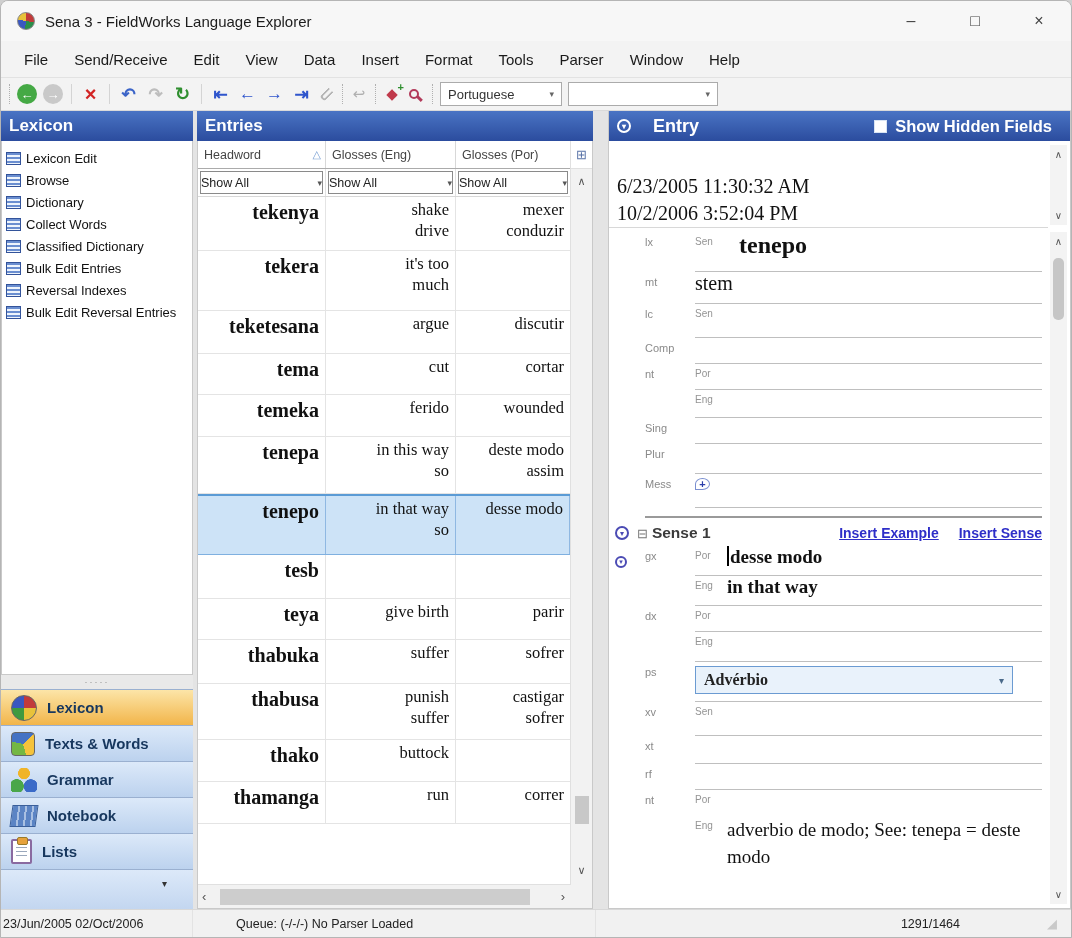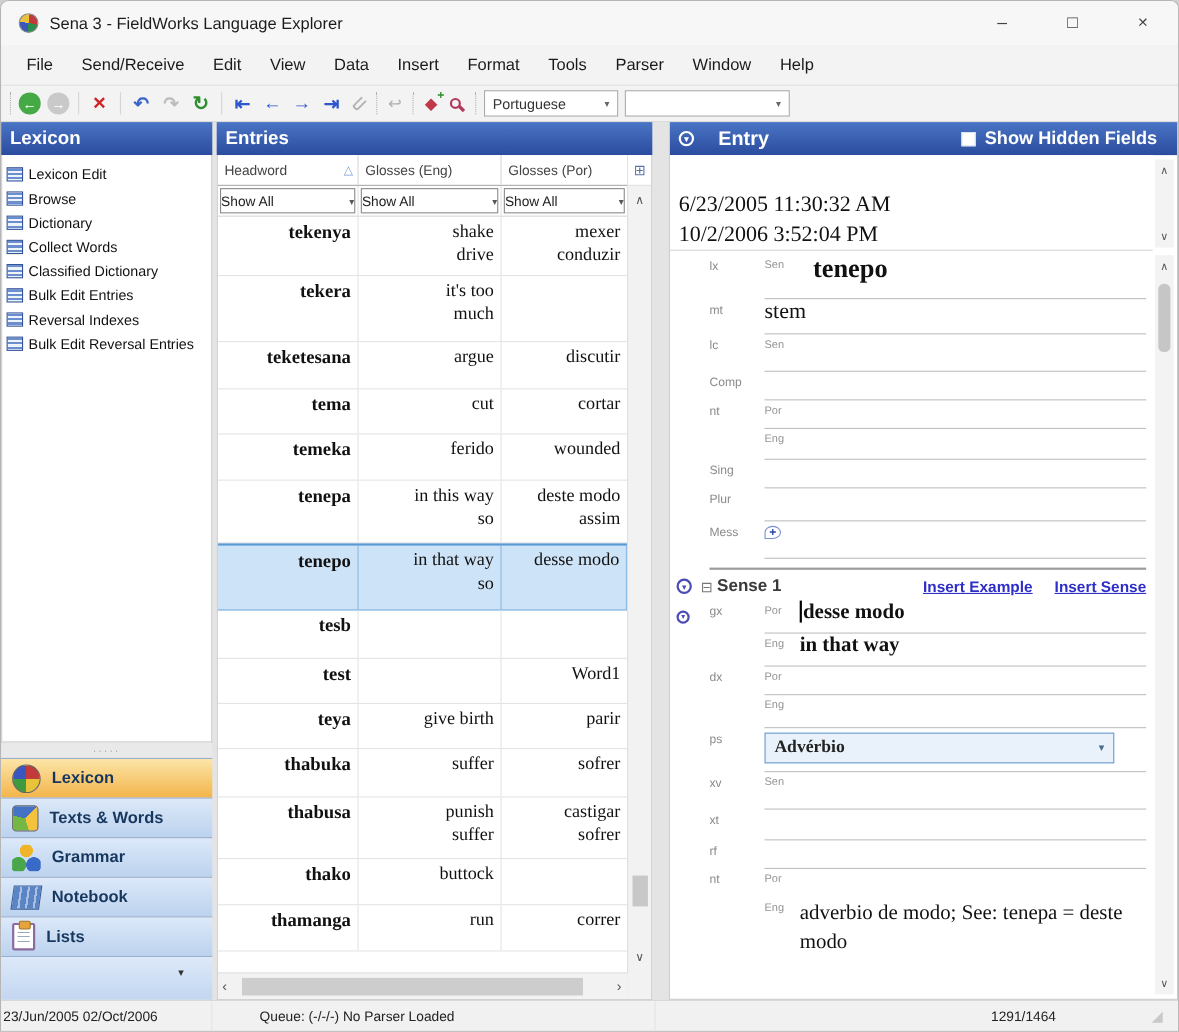--- a/index.html
+++ b/index.html
@@ -69,21 +69,21 @@
   .ch.w1{ width:128px;} .ch.w2{ width:130px;} .ch.w3{ width:114px; border-right:none;}
   .sort-tri{ color:#7aa0d4; font-size:11px;}
   .filterrow{ display:flex; height:28px; width:372px; border-bottom:1px solid #d8d8d8;}
   .fcell{ padding:2px; border-right:1px solid #e2e2e2;}
   .fcell.w1{ width:128px;} .fcell.w2{ width:130px;} .fcell.w3{ width:114px; border-right:none;}
   .fcombo{ height:23px; border:1px solid #8a8a8a; background:#fff; display:flex; align-items:center; justify-content:space-between; padding:0 0; font-size:12.5px; color:#222;}
   .fcombo .arr{ font-size:9px; color:#555;}
   .rows{ width:372px; position:relative;}
   .trow{ display:flex; border-bottom:1px solid #e4e4e4;}
   .tc{ padding:3px 6px; border-right:1px solid #e4e4e4; overflow:hidden; font-family:"Liberation Serif",serif; font-size:16.5px; color:#111; line-height:1.25;}
-  .tc.h{ width:128px; font-weight:bold; font-size:17px;}
+  .tc.h{ width:128px; font-weight:bold; font-size:20px;}
   .tc.e{ width:130px;} .tc.p{ width:114px; border-right:none; white-space:nowrap;}
   .trow.sel{ background:#cde3f7; border-top:2px solid #5b9bd5; border-bottom:1px solid #7fb0e0;}
   .trow.sel .tc{ border-right:1px solid #8fb8e2;}
   
   .vscroll{ position:absolute; top:0; right:0; bottom:0; width:22px; background:#f2f2f2; border-left:1px solid #e0e0e0;}
   .vs-corner{ height:28px; background:#fff; display:flex; align-items:center; justify-content:center; color:#5a74a8; font-size:13px; border-bottom:1px solid #e0e0e0;}
   .vs-up{ height:24px; display:flex; align-items:center; justify-content:center; color:#555; font-size:11px;}
   .vthumb{ position:absolute; left:4px; width:14px; top:655px; height:28px; background:#c8c8c8;}
   .vs-down{ position:absolute; bottom:26px; left:0; right:0; height:24px; display:flex; align-items:center; justify-content:center; color:#555; font-size:11px;}
   .hscroll{ position:absolute; bottom:0; left:0; width:373px; height:24px; background:#f2f2f2; border-top:1px solid #e0e0e0;}
@@ -375,29 +375,20 @@
           <div class="trow" style="height:44px">
               <div class="tc h"><span>tesb</span></div>
               <div class="tc e">
                 <div></div>
               </div>
               <div class="tc p">
                 <div></div>
               </div>
             </div>
           <div class="trow" style="height:41px">
-              <div class="tc h"><span>test</span></div>
-              <div class="tc e">
-                <div></div>
-              </div>
-              <div class="tc p">
-                <div>Word1</div>
-              </div>
-            </div>
-          <div class="trow" style="height:41px">
               <div class="tc h"><span>teya</span></div>
               <div class="tc e">
                 <div>give birth</div>
               </div>
               <div class="tc p">
                 <div>parir</div>
               </div>
             </div>
           <div class="trow" style="height:44px">
               <div class="tc h"><span>thabuka</span></div>

